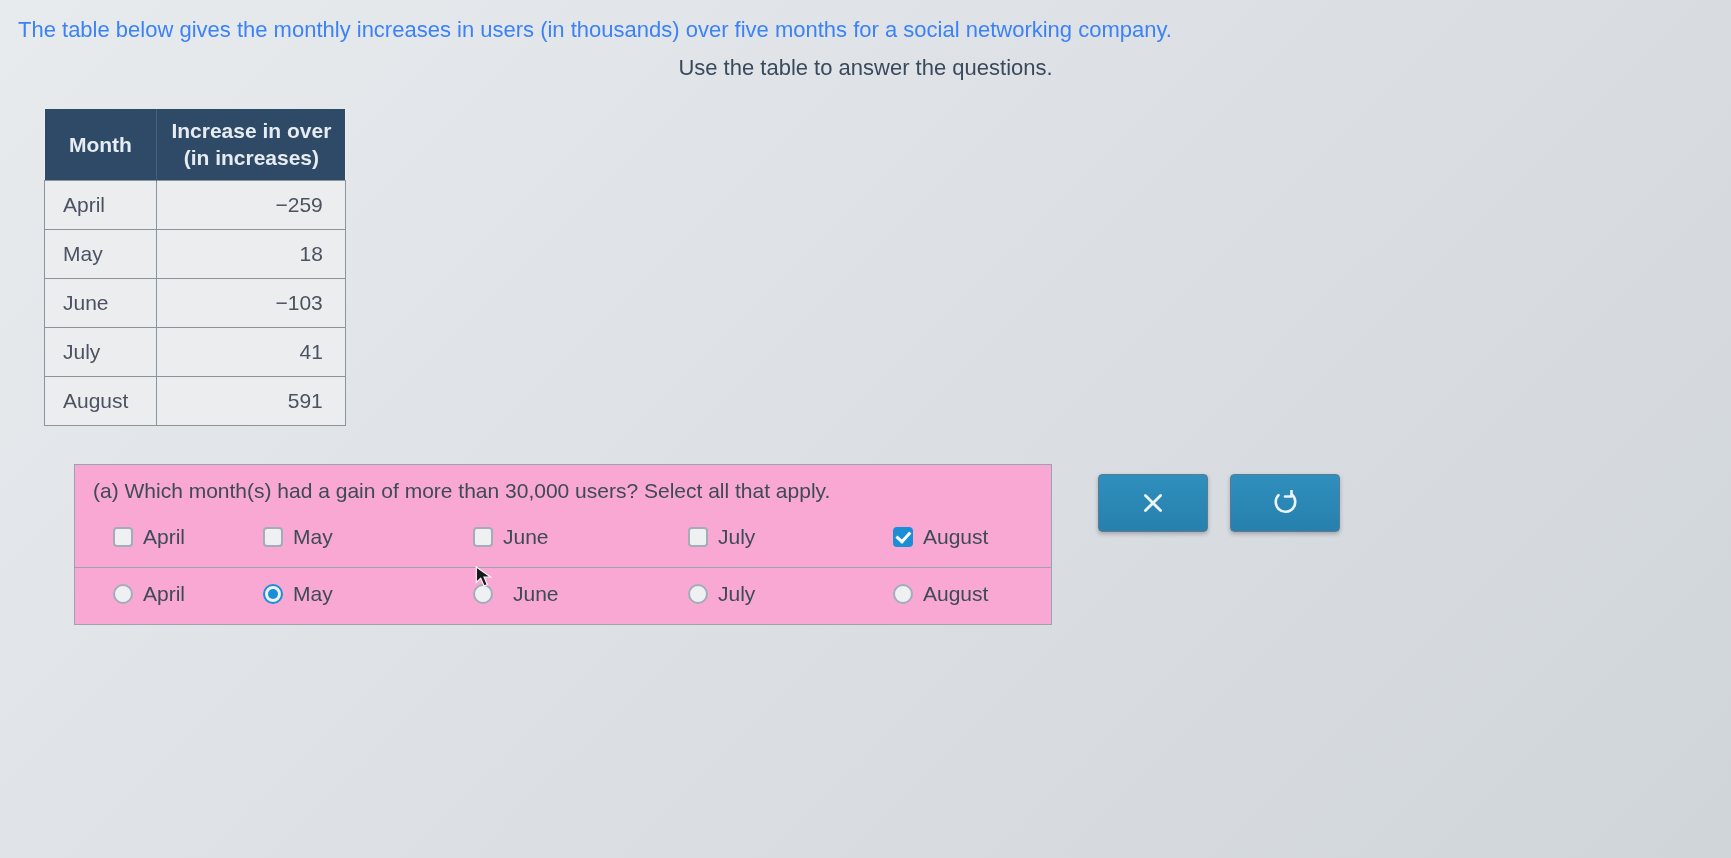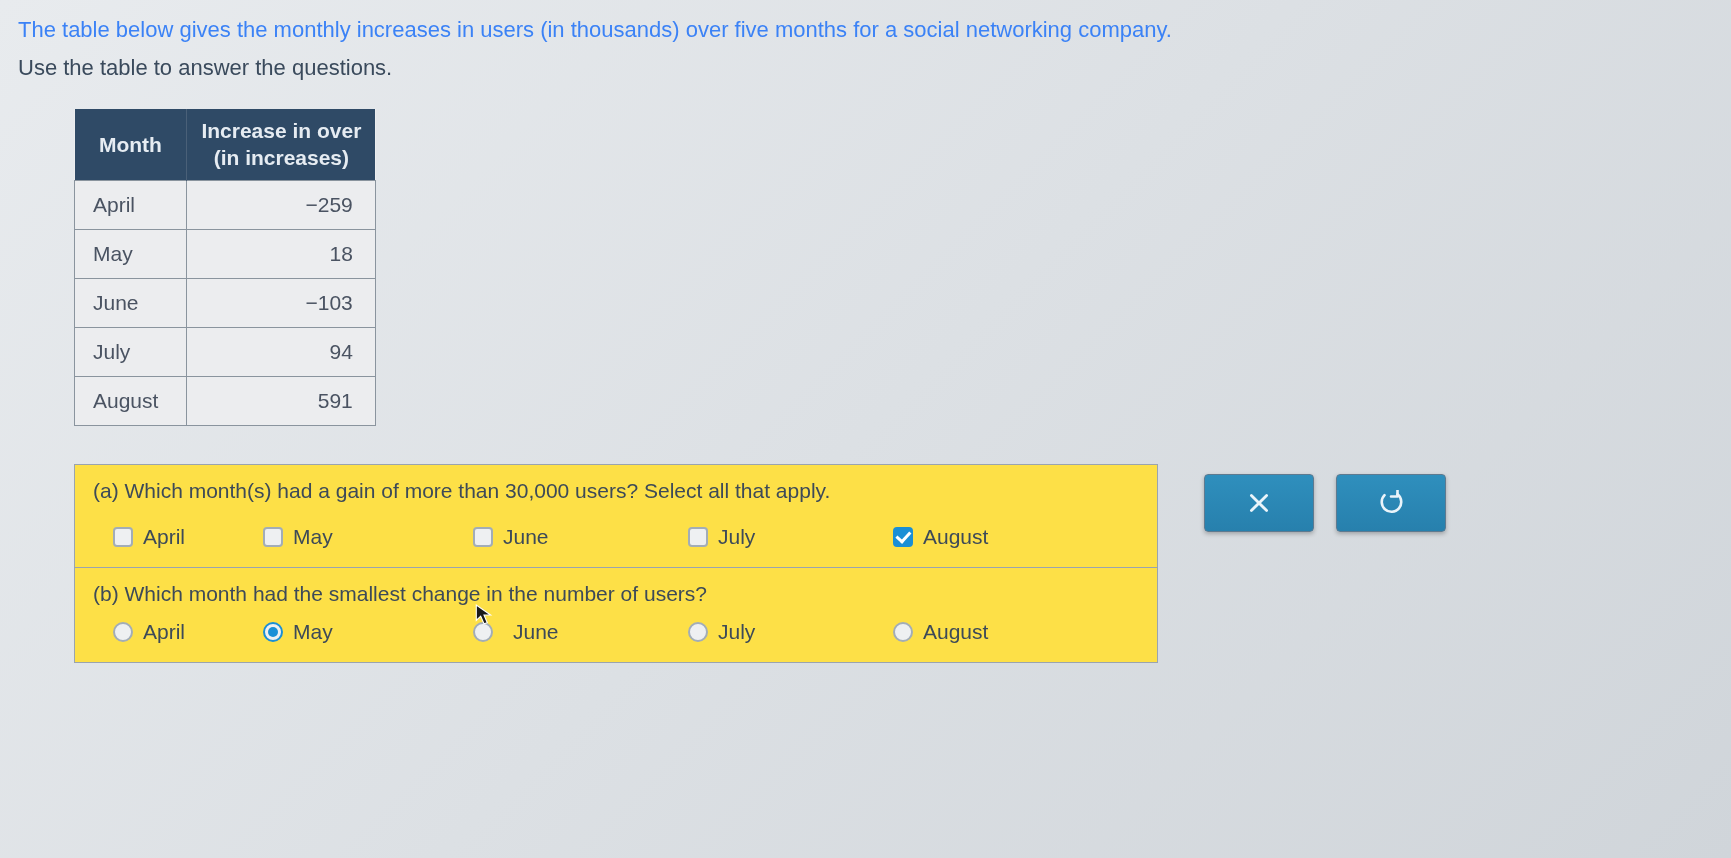--- a/index.html
+++ b/index.html
@@ -5,26 +5,26 @@
     * { box-sizing: border-box; margin: 0; padding: 0; }
     body {
       font-family: Verdana, Geneva, sans-serif;
       background: linear-gradient(135deg, #e8ebee 0%, #dce0e4 50%, #d0d5da 100%);
       padding: 12px 18px;
       color: #3a4a5c;
       min-height: 858px;
       width: 1731px;
     }
     .intro { font-size: 22px; color: #3b82f6; line-height: 1.6; margin-bottom: 8px; }
-    .intro2 { font-size: 22px; color: #3a4a5c; margin-bottom: 28px; }
+    .intro2 { font-size: 22px; color: #3a4a5c; margin-bottom: 28px; text-align: center; }
 
     
     .data-table {
       border-collapse: collapse;
-      margin-left: 56px;
+      margin-left: 26px;
       margin-bottom: 38px;
       background: #ecedef;
     }
     .data-table th {
       background: #2f4a66;
       color: #e6ecf2;
       font-weight: bold;
       font-size: 21px;
       padding: 8px 14px;
       text-align: center;
@@ -43,22 +43,22 @@
     
     .bottom-row {
       display: flex;
       align-items: flex-start;
       margin-left: 56px;
       gap: 46px;
     }
 
     .question-box {
       border: 1px solid #9aa4af;
-      background: #fde047;
-      width: 1084px;
+      background: #f9a8d4;
+      width: 978px;
     }
     .q-section { padding: 14px 18px 18px; }
     .q-section + .q-section { border-top: 1px solid #9aa4af; }
     .q-prompt { font-size: 21px; color: #3d4a58; margin-bottom: 22px; }
     .q-options {
       display: flex;
       align-items: center;
       gap: 0;
       padding-left: 20px;
     }
@@ -180,21 +180,21 @@
     <tr>
       <td>May</td>
       <td>18</td>
     </tr>
     <tr>
       <td>June</td>
       <td>−103</td>
     </tr>
     <tr>
       <td>July</td>
-      <td>94</td>
+      <td>41</td>
     </tr>
     <tr>
       <td>August</td>
       <td>591</td>
     </tr>
   </tbody>
 </table>
 
 <div class="bottom-row">
   <div class="question-box">
@@ -219,21 +219,20 @@
           <span>July</span>
         </label>
         <label class="opt august">
           <span class="cb checked"></span>
           <span>August</span>
         </label>
       </div>
     </div>
 
     <div class="q-section b">
-      <div class="q-prompt">(b) Which month had the smallest change in the number of users?</div>
       <div class="q-options">
         <label class="opt april">
           <span class="rb"></span>
           <span>April</span>
         </label>
         <label class="opt may">
           <span class="rb checked"></span>
           <span>May</span>
         </label>
         <label class="opt june">

